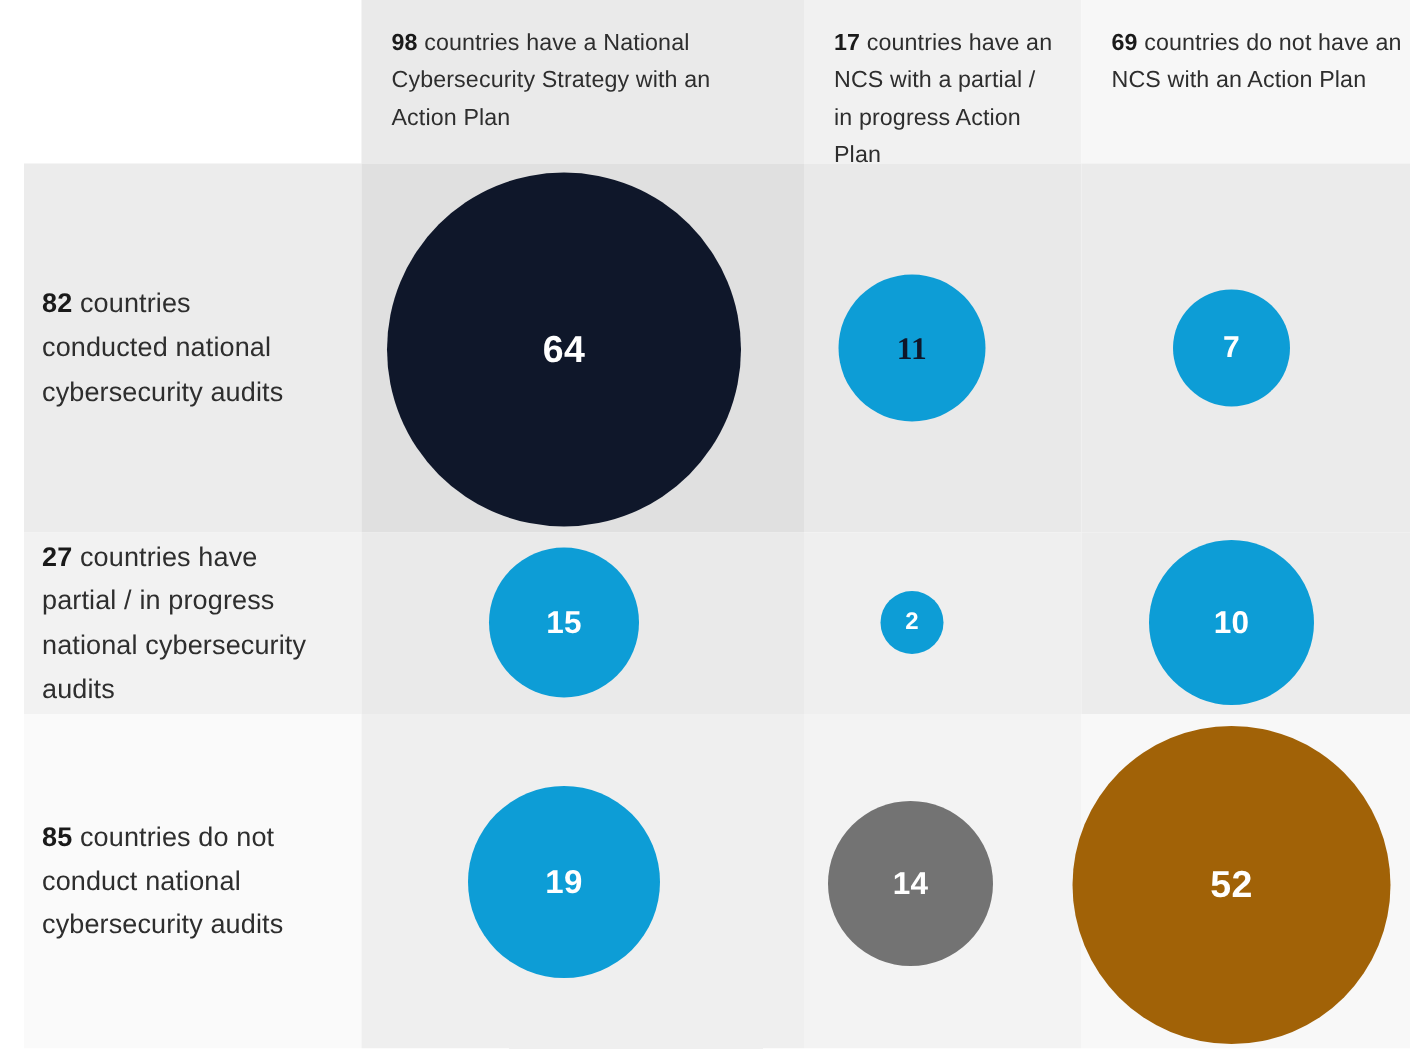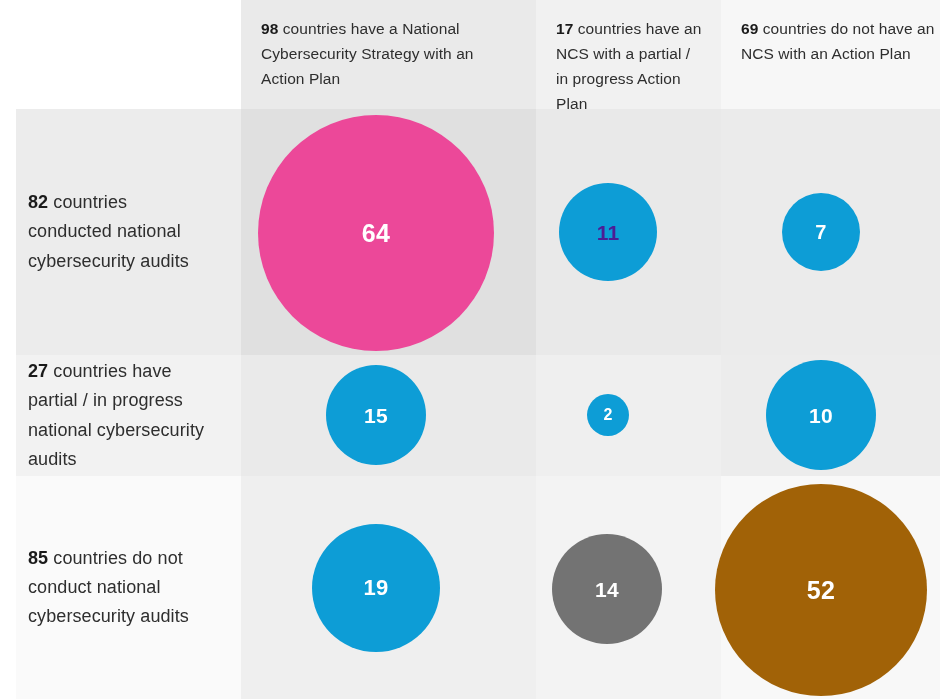--- a/index.html
+++ b/index.html
@@ -140,25 +140,25 @@
   <div class="cell bub bg-6"></div>
 
   <div class="cell rowhead shade-c">
     <div><span class="lead">85</span><span> countries do not conduct national cybersecurity audits</span></div>
   </div>
   <div class="cell bub bg-7"></div>
   <div class="cell bub bg-8"></div>
   <div class="cell bub bg-9"></div>
 
   <div id="bubble-layer">
-      <div class="bubble" style="width: 236px; height: 236px; left: 258px; top: 115px; background: #ec4899;">
+      <div class="bubble" style="width: 236px; height: 236px; left: 258px; top: 115px; background: #0f172a;">
         <span class="bubble-value" style="font-size: 25px; color: rgb(255, 255, 255);">64</span>
       </div>
       <div class="bubble" style="width: 98px; height: 98px; left: 559px; top: 183px; background: rgb(13, 157, 214);">
-        <span class="bubble-value" style="font-size: 21px; color: #4c1d95;">11</span>
+        <span class="bubble-value" style="font-size: 21px; color: #0f172a; font-family: Liberation Serif, serif;">11</span>
       </div>
       <div class="bubble" style="width: 78px; height: 78px; left: 782px; top: 193px; background: rgb(13, 157, 214);">
         <span class="bubble-value" style="font-size: 20px; color: rgb(255, 255, 255);">7</span>
       </div>
       <div class="bubble" style="width: 100px; height: 100px; left: 326px; top: 365px; background: rgb(13, 157, 214);">
         <span class="bubble-value" style="font-size: 21px; color: rgb(255, 255, 255);">15</span>
       </div>
       <div class="bubble" style="width: 42px; height: 42px; left: 587px; top: 394px; background: rgb(13, 157, 214);">
         <span class="bubble-value" style="font-size: 16px; color: rgb(255, 255, 255);">2</span>
       </div>

